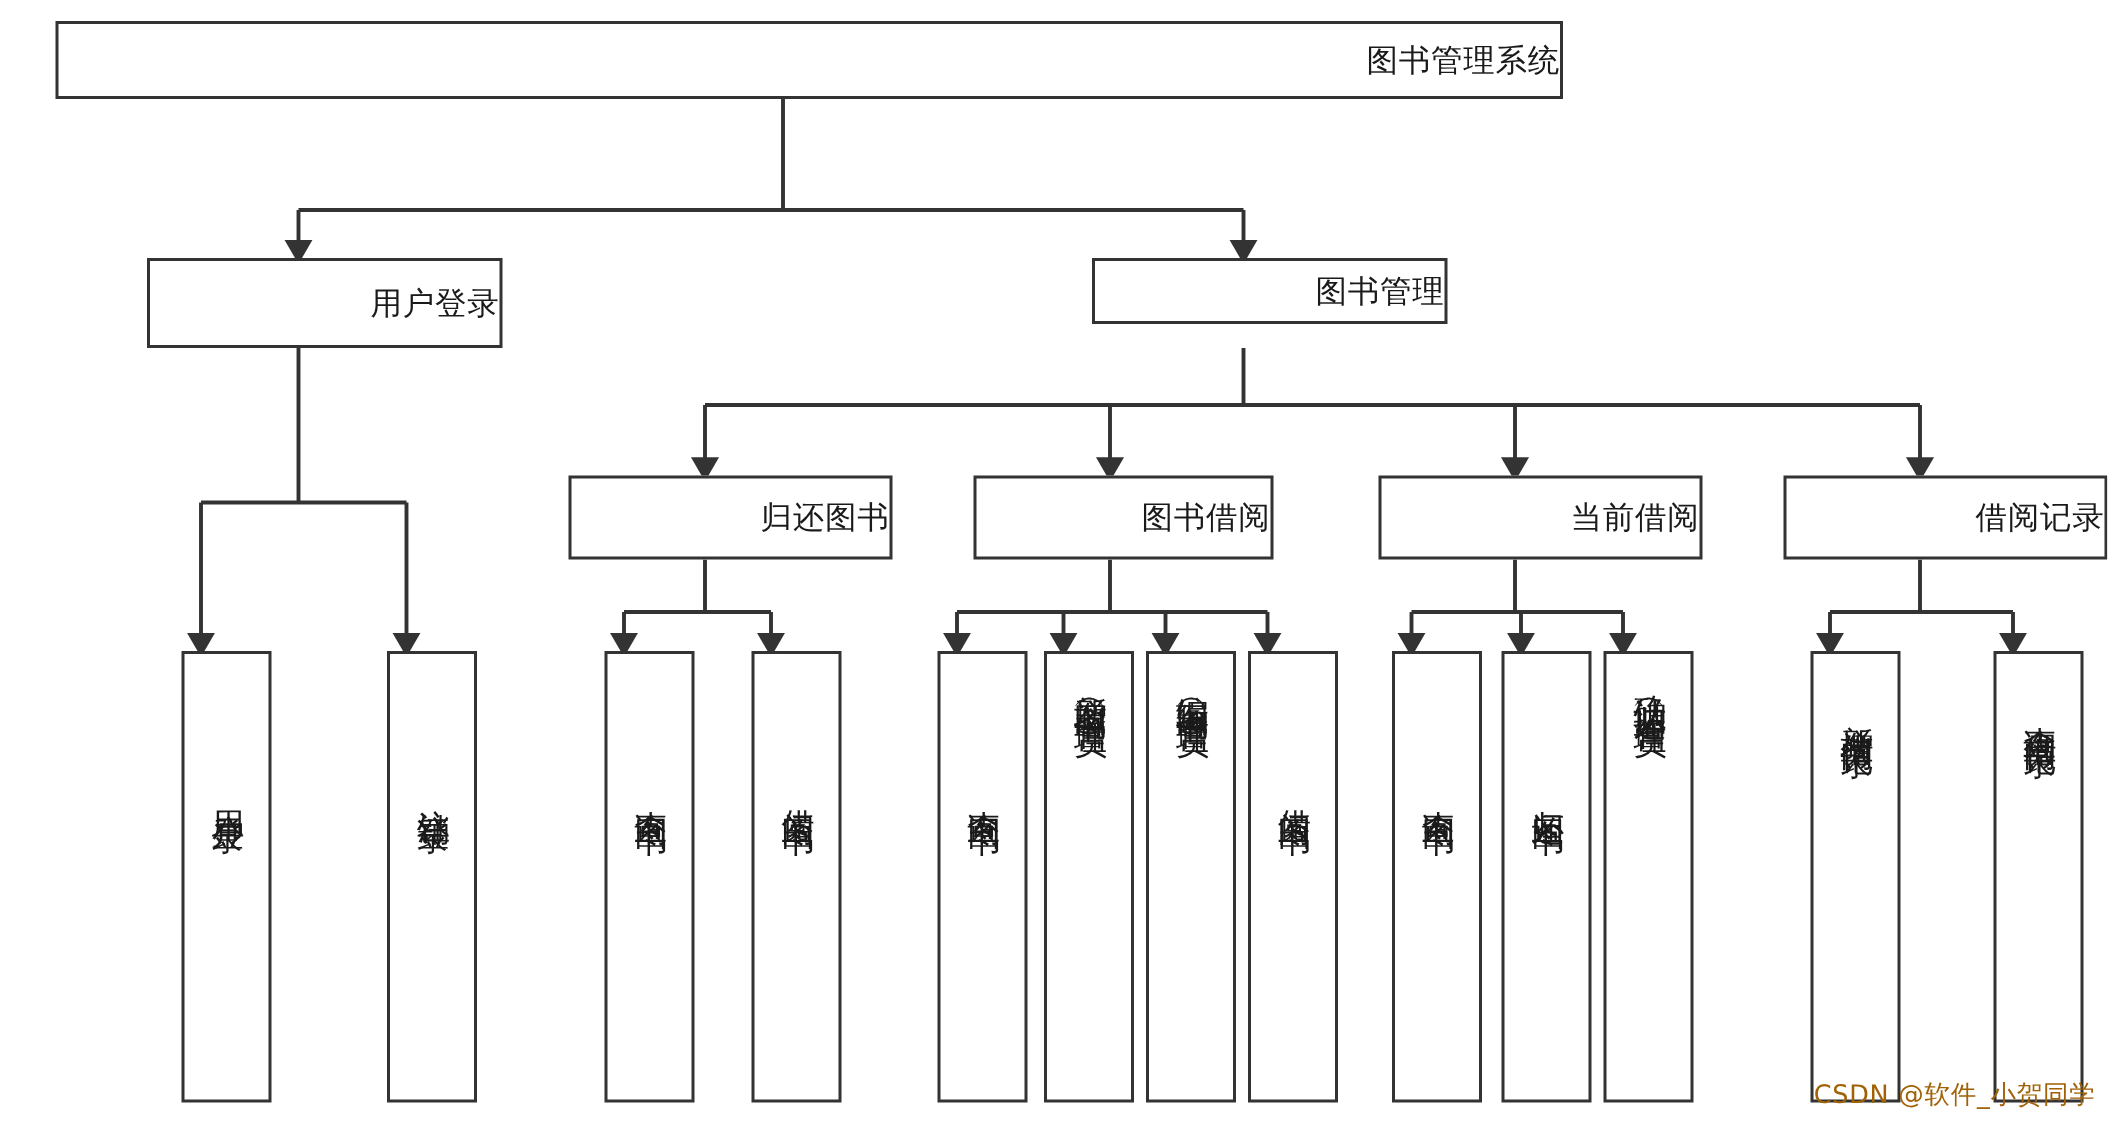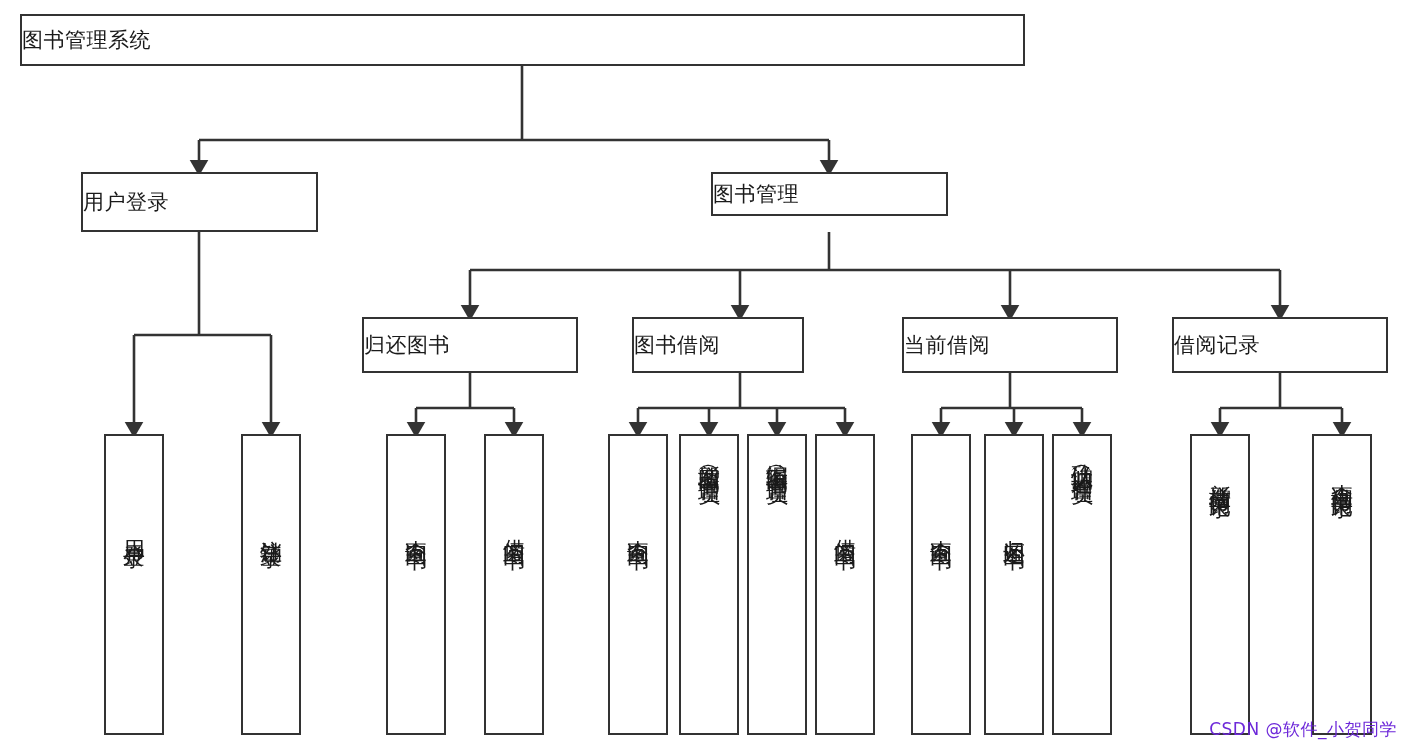--- a/index.html
+++ b/index.html
@@ -26,22 +26,23 @@
     height: 747px;
     pointer-events: none;
   }
   .node {
     position: absolute;
     box-sizing: border-box;
     background: #ffffff;
     border: 2px solid #333333;
     display: flex;
     align-items: center;
-    justify-content: flex-start;
+    justify-content: flex-end;
     color: #1a1a1a;
+    margin-left: 17px;
   }
   .node .label {
     display: block;
     line-height: 1.18;
     letter-spacing: 0.5px;
   }
   .node.horizontal .label {
     writing-mode: horizontal-tb;
     font-size: 21px;
     white-space: nowrap;
@@ -65,21 +66,21 @@
     margin-top: 22px;
   }
   .node.vertical.top .label {
     margin-top: 2px;
   }
   #watermark {
     position: absolute;
     right: 8px;
     bottom: 6px;
     font-size: 17px;
-    color: #6d28d9;
+    color: #a16207;
     white-space: nowrap;
     letter-spacing: 0.5px;
   }
 </style>
 </head>
 <body>
 
 <div id="diagram-root">
 
   <svg id="edges-layer" viewBox="0 0 1405 747" width="1405" height="747" xmlns="http://www.w3.org/2000/svg">
@@ -140,21 +141,21 @@
   <div class="node horizontal" style="left:81px; top:172px; width:237px; height:60px;">
     <span class="label">用户登录</span>
   </div>
   <div class="node horizontal" style="left:711px; top:172px; width:237px; height:44px;">
     <span class="label">图书管理</span>
   </div>
 
   <div class="node horizontal" style="left:362px; top:317px; width:216px; height:56px;">
     <span class="label">归还图书</span>
   </div>
-  <div class="node horizontal" style="left:632px; top:317px; width:172px; height:56px;">
+  <div class="node horizontal" style="left:632px; top:317px; width:200px; height:56px;">
     <span class="label">图书借阅</span>
   </div>
   <div class="node horizontal" style="left:1172px; top:317px; width:216px; height:56px;">
     <span class="label">借阅记录</span>
   </div>
   <div class="node horizontal" style="left:902px; top:317px; width:216px; height:56px;">
     <span class="label">当前借阅</span>
   </div>
 
   <div class="node vertical mid" style="left:104px; top:434px; width:60px; height:301px;">

